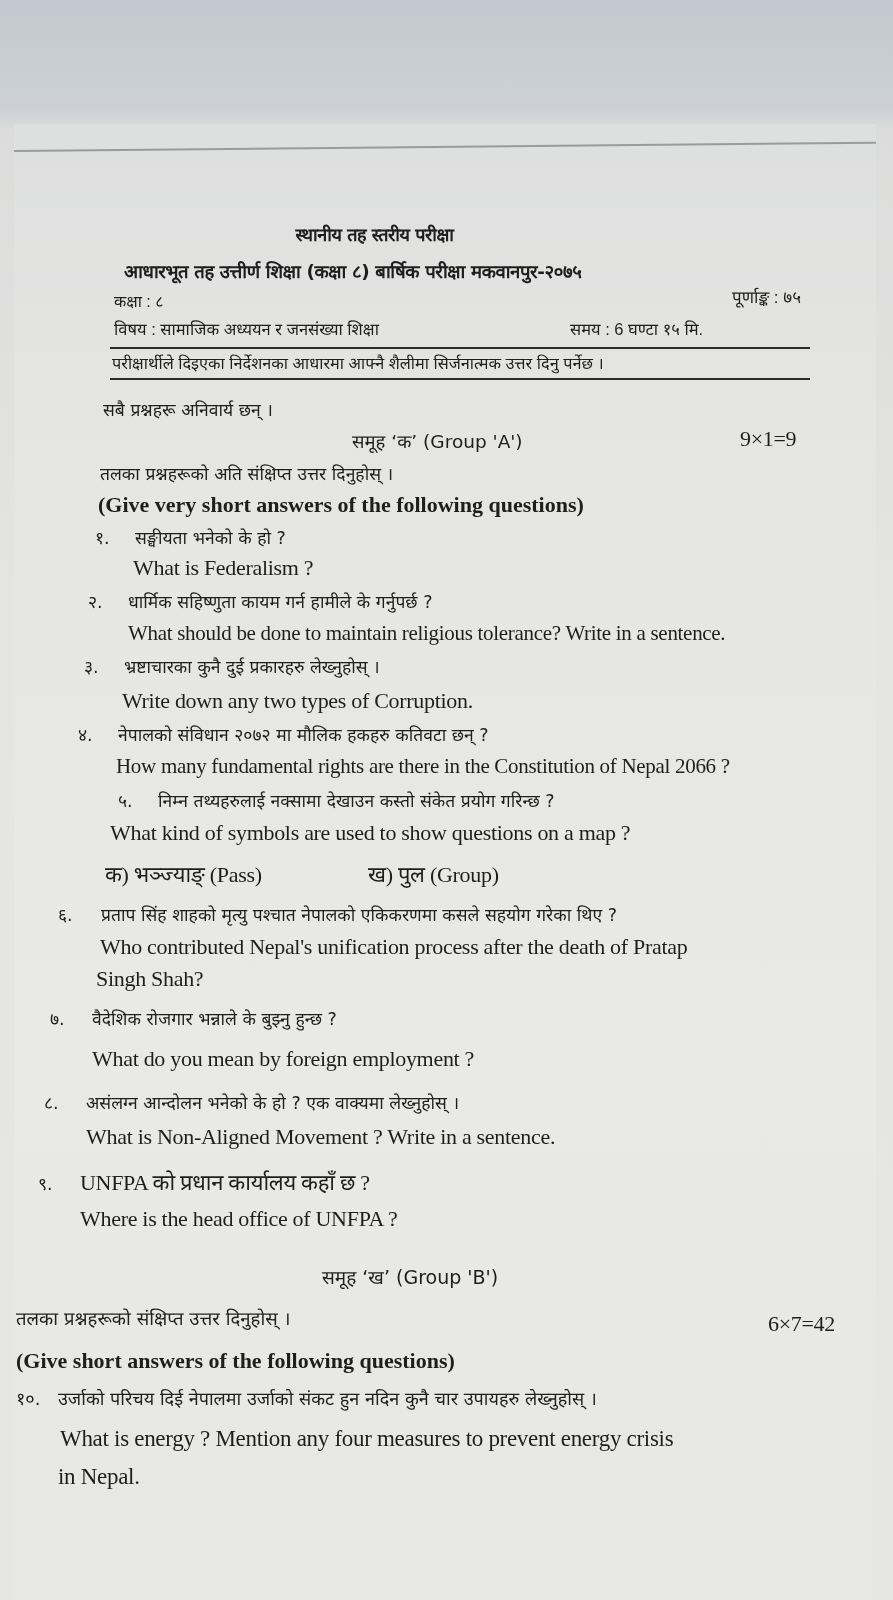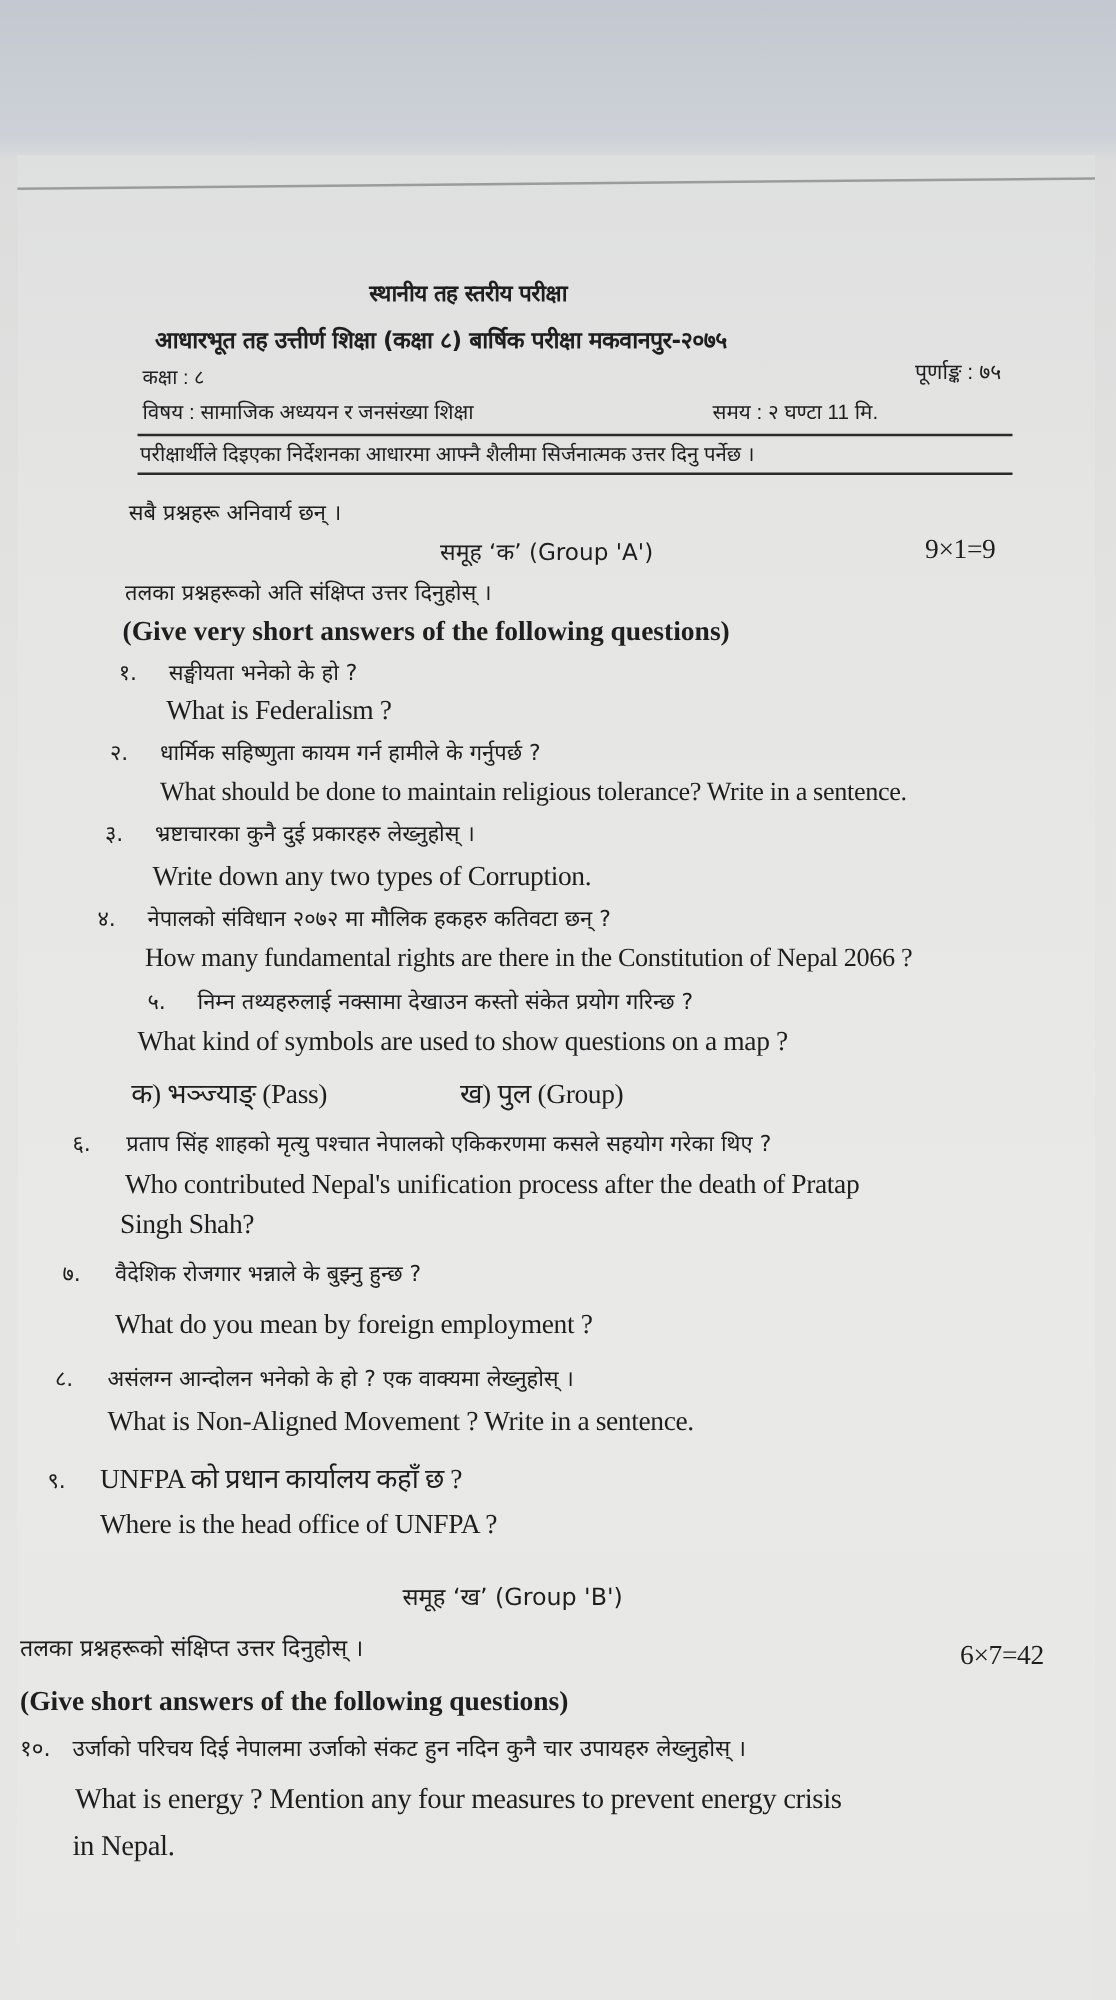--- a/index.html
+++ b/index.html
@@ -28,21 +28,21 @@
 <body>
 
 <div class="paper"></div>
 <div class="fold"></div>
 
 <div class="abs title">स्थानीय तह स्तरीय परीक्षा</div>
 <div class="abs sub">आधारभूत तह उत्तीर्ण शिक्षा (कक्षा ८) बार्षिक परीक्षा मकवानपुर-२०७५</div>
 <div class="abs small" style="left:114px; top:290px;">कक्षा : ८</div>
 <div class="abs small" style="right:92px; top:285px; font-size:17px;">पूर्णाङ्क : ७५</div>
 <div class="abs small" style="left:114px; top:317px; font-size:16.5px;">विषय : सामाजिक अध्ययन र जनसंख्या शिक्षा</div>
-<div class="abs small" style="left:570px; top:317px; font-size:16.5px;">समय : २ घण्टा 11 मि.</div>
+<div class="abs small" style="left:570px; top:317px; font-size:16.5px;">समय : 6 घण्टा १५ मि.</div>
 <div class="rule" style="left:110px; top:347px; width:700px;"></div>
 <div class="abs small" style="left:112px; top:352px; font-size:16.3px;">परीक्षार्थीले दिइएका निर्देशनका आधारमा आफ्नै शैलीमा सिर्जनात्मक उत्तर दिनु पर्नेछ ।</div>
 <div class="rule" style="left:110px; top:378px; width:700px;"></div>
 
 <div class="abs dev" style="left:103px; top:397px;">सबै प्रश्नहरू अनिवार्य छन् ।</div>
 
 <div class="abs dev" style="left:352px; top:428px; font-size:18.5px;">समूह ‘क’ (Group 'A')</div>
 <div class="abs en" style="left:740px; top:426px;">9×1=9</div>
 <div class="abs dev" style="left:100px; top:461px;">तलका प्रश्नहरूको अति संक्षिप्त उत्तर दिनुहोस् ।</div>
 <div class="abs enb" style="left:98px; top:492px;">(Give very short answers of the following questions)</div>

